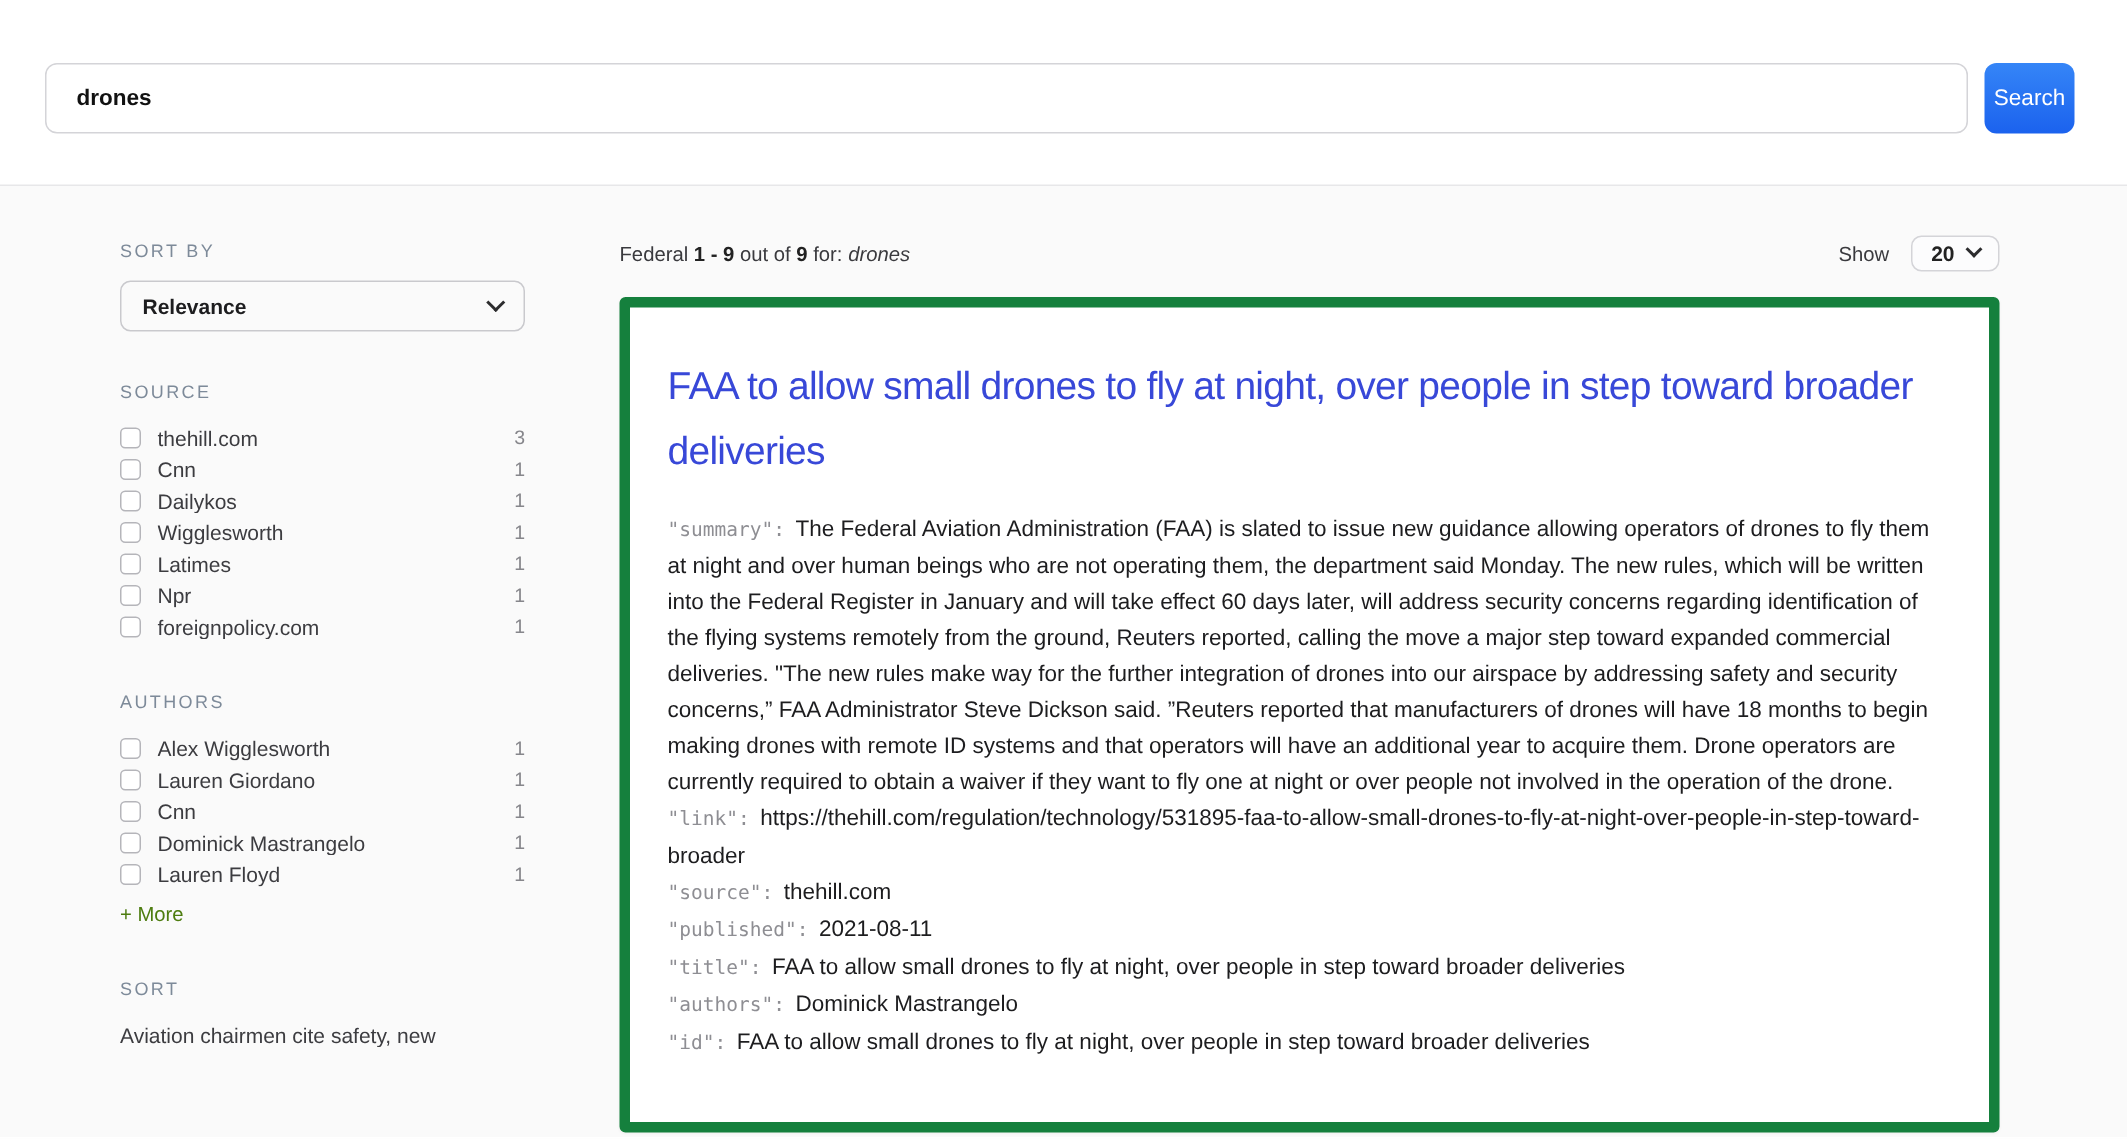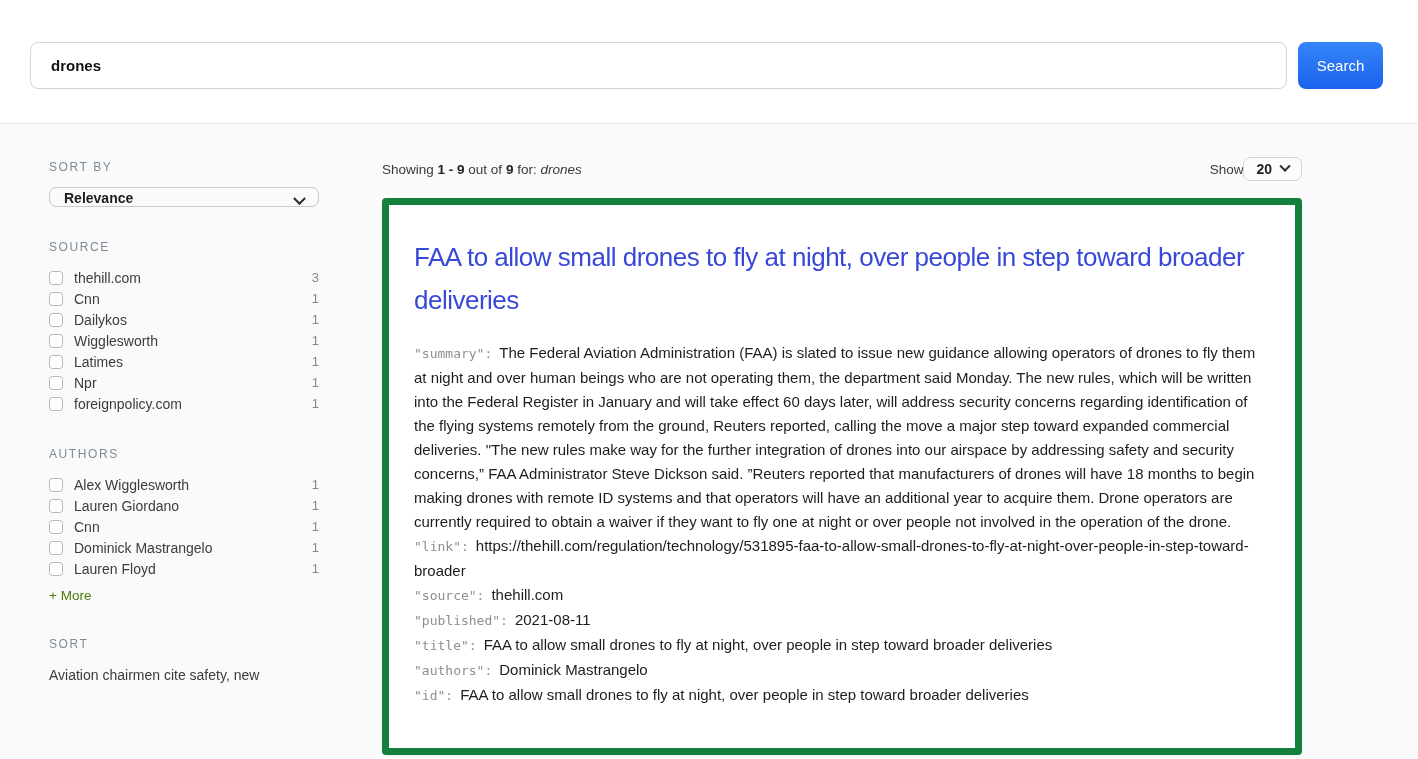--- a/index.html
+++ b/index.html
@@ -5,36 +5,36 @@
   * { margin:0; padding:0; box-sizing:border-box; }
   html,body { width:1418px; height:759px; overflow:hidden; background:#fff;
     font-family:"Liberation Sans","DejaVu Sans",sans-serif; color:#1d1d1f; }
 
   
   .topbar { height:124px; background:#fff; border-bottom:1px solid #e7e7e9;
     display:flex; align-items:flex-start; padding:42px 35px 0 30px; gap:11px; }
   .search-input { flex:1; height:47px; border:1px solid #d4d4d8; border-radius:8px;
     font-family:"Liberation Sans",sans-serif; font-size:15px; font-weight:600;
     color:#111; padding:0 20px; outline:none; background:#fff; }
-  .search-btn { width:85px; height:47px; border:none; border-radius:8px;
+  .search-btn { width:60px; height:47px; border:none; border-radius:8px;
     background:linear-gradient(180deg,#3585f7 0%,#1b62ee 100%);
     color:#fff; font-family:"Liberation Sans",sans-serif; font-size:15px; cursor:pointer; }
 
   
-  .content { display:flex; background:#fafafa; height:634px; padding-left:49px; }
+  .content { display:flex; background:#fafafa; height:634px; padding-left:80px; }
   .sidebar { width:270px; flex:none; padding-top:36px; }
   .results { width:920px; flex:none; margin-left:63px; padding-top:33px; }
 
   
   .facet-header { font-size:12px; letter-spacing:1.6px; color:#7d8a99;
     font-weight:500; margin-bottom:13px; }
   .select { display:flex; align-items:center; justify-content:space-between;
     border:1px solid #c9c9cd; border-radius:7px; background:#fafafa;
     cursor:pointer; }
-  .sort-select { height:20px; padding:0 14px; font-size:14px; font-weight:700;align-items:flex-end; }
+  .sort-select { height:34px; padding:0 14px; font-size:14px; font-weight:700; }
   .chevron { width:9px; height:9px; border-right:2.2px solid #2c2c2e;
     border-bottom:2.2px solid #2c2c2e; transform:rotate(45deg) translate(-2px,-2px);
     display:inline-block; }
   .facet-section { margin-top:33px; }
   .facet-row { display:flex; align-items:center; gap:11px; padding:2.5px 0;
     font-size:14px; color:#3c3c40; cursor:pointer; }
   .facet-row .lbl { flex:1; white-space:nowrap; overflow:hidden; }
   .facet-row .cnt { font-size:13px; color:#86868b; }
   .cb { width:14px; height:14px; flex:none; border:1.5px solid #b5b5ba;
     border-radius:3.5px; background:#fff; position:relative; }
@@ -44,21 +44,21 @@
     transform:rotate(45deg); }
   .more-link { display:inline-block; margin-top:9px; font-size:13.5px;
     color:#4d7c0f; cursor:pointer; }
   .pub-row { margin-top:-2px; }
 
   
   .results-header { display:flex; align-items:center; justify-content:space-between; }
   .showing { font-size:13.5px; color:#3a3a3e; }
   .showing b { color:#222; }
   .showing i { font-style:italic; }
-  .show-size { display:flex; align-items:center; gap:0; font-size:13.5px; color:#3a3a3e; }
+  .show-size { display:flex; align-items:center; gap:15px; font-size:13.5px; color:#3a3a3e; }
   .show-select { height:24px; padding:0 12px; gap:9px; background:#fcfcfd;
     border:1px solid #d4d4d8; font-size:14px; font-weight:700; color:#222; }
   .show-select .chevron { width:8px; height:8px; }
 
   
   .card { margin-top:17px; background:#fff; border:7px solid #15803d;
     border-radius:4px; box-shadow:0 1px 2px rgba(0,0,0,0.04);
     padding:31px 25px 40px 25px; }
   .result-title { font-size:26px; font-weight:400; letter-spacing:-0.5px;
     line-height:43px; color:#3848d8; margin-bottom:19px; cursor:pointer; }
@@ -165,21 +165,21 @@
 
       </div>
     </div>
 
   </aside>
 
   <main class="results">
 
     <div class="results-header">
       <div class="showing">
-        <span>Showing</span>
+        <span>Federal</span>
         <b>1 - 9</b>
         <span>out of</span>
         <b>9</b>
         <span>for:</span>
         <i>drones</i>
       </div>
       <div class="show-size">
         <span>Show</span>
         <div class="select show-select">
           <span>20</span>

